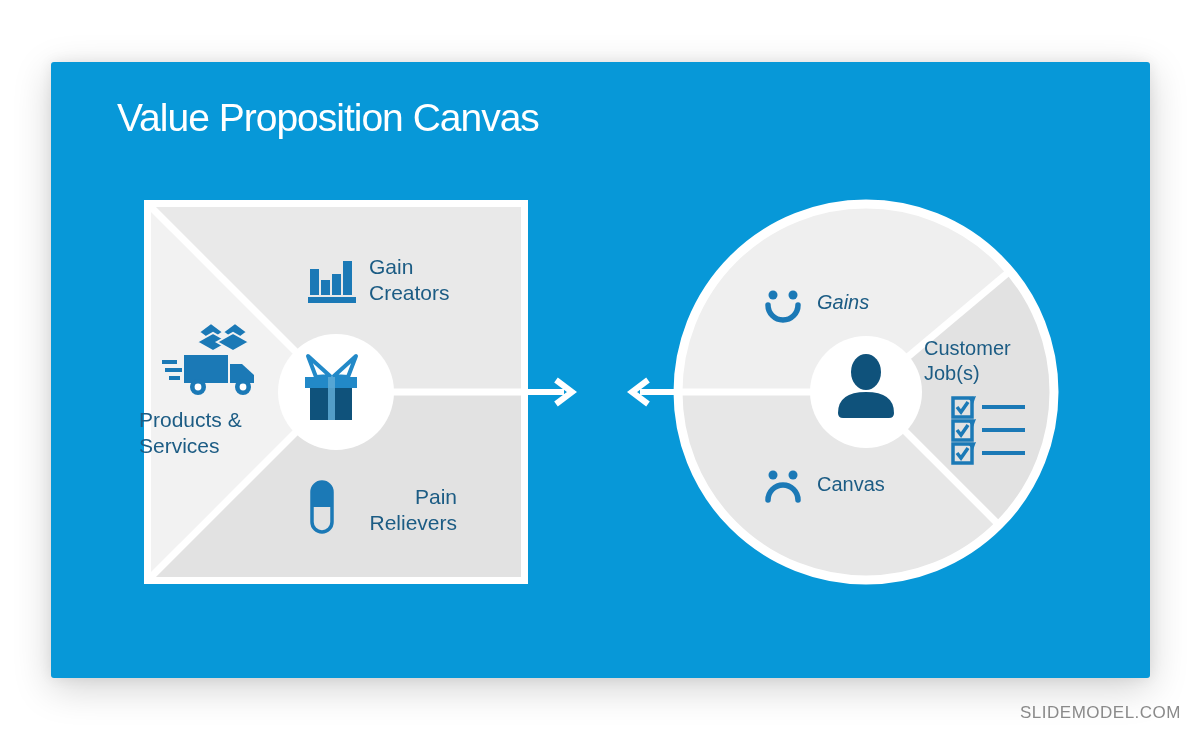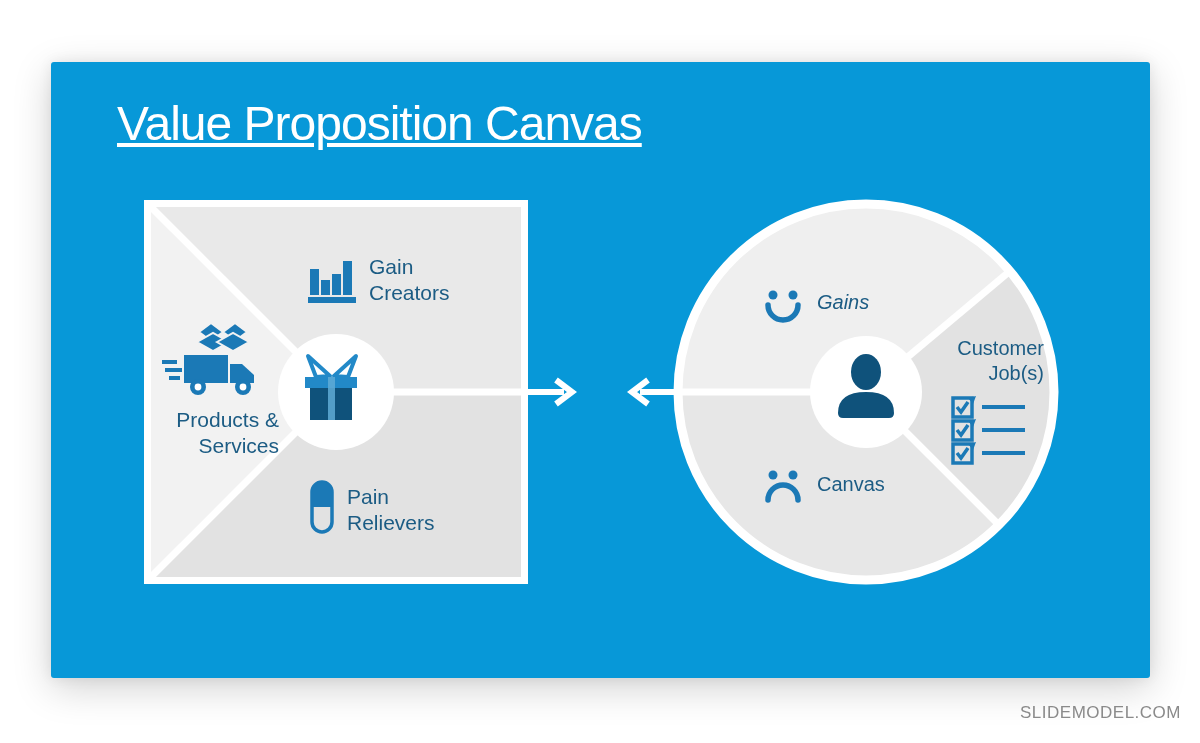--- a/index.html
+++ b/index.html
@@ -9,30 +9,30 @@
   }
   #screen{position:relative;width:1200px;height:743px;background:#ffffff;}
 
   .slide{
     position:absolute;left:51px;top:62px;width:1099px;height:616px;
     background:var(--blue,#0798d8);border-radius:3px;
     box-shadow:0 10px 38px rgba(0,0,0,.18), 0 0 14px rgba(0,0,0,.07);
   }
   .slide-title{
     position:absolute;left:117px;top:96px;color:#ffffff;
-    font-size:48px;font-weight:400;letter-spacing:-1px;white-space:nowrap;text-decoration:underline;
+    font-size:39px;font-weight:400;letter-spacing:-1px;white-space:nowrap;
   }
 
   .abs{position:absolute;}
 
   .lbl{
     position:absolute;color:var(--text,#1c5c84);
     font-size:21px;line-height:26px;font-weight:400;
   }
-  .lbl.center{text-align:right;}
+  .lbl.center{text-align:left;}
   .lbl.cir{font-size:20px;line-height:25px;}
 
   .watermark{
     position:absolute;left:1020px;top:703px;color:var(--watermark,#8a8a8a);
     font-size:17px;letter-spacing:.5px;font-weight:400;
   }
 
   
   .f-ic{fill:var(--icon,#1b79b6);}
   .f-icd{fill:var(--icon_dark,#0f527b);}
@@ -103,21 +103,21 @@
       <circle class="f-w" cx="81" cy="67" r="3.4"></circle>
   </svg>
 
   <svg class="abs" style="left:309px;top:479px;" width="26" height="56" viewBox="0 0 26 56">
     <rect class="s-ic" x="3" y="3" width="20" height="50" rx="10" stroke-width="3.5"></rect>
     <path class="f-ic" d="M3,28 L23,28 L23,13 A10,10 0 0 0 3,13 Z"></path>
   </svg>
 
   <div class="lbl center" style="left:139px;top:407px;width:140px;">Products &amp; Services</div>
   <div class="lbl" style="left:369px;top:254px;width:100px;">Gain Creators</div>
-  <div class="lbl" style="left:347px;top:484px;width:110px;">Pain Relievers</div>
+  <div class="lbl" style="left:347px;top:484px;width:110px;text-align:right;">Pain Relievers</div>
 
   <svg class="abs" style="left:520px;top:376px;" width="160" height="32" viewBox="0 0 160 32">
     <g>
       <line class="s-w" x1="2" y1="16" x2="44" y2="16" stroke-width="6"></line>
       <path class="s-w" d="M36,4 L52,16 L36,28" stroke-width="6"></path>
     </g>
     <g>
       <path class="s-w" d="M128,4 L112,16 L128,28" stroke-width="6"></path>
       <line class="s-w" x1="120" y1="16" x2="158" y2="16" stroke-width="6"></line>
     </g>

